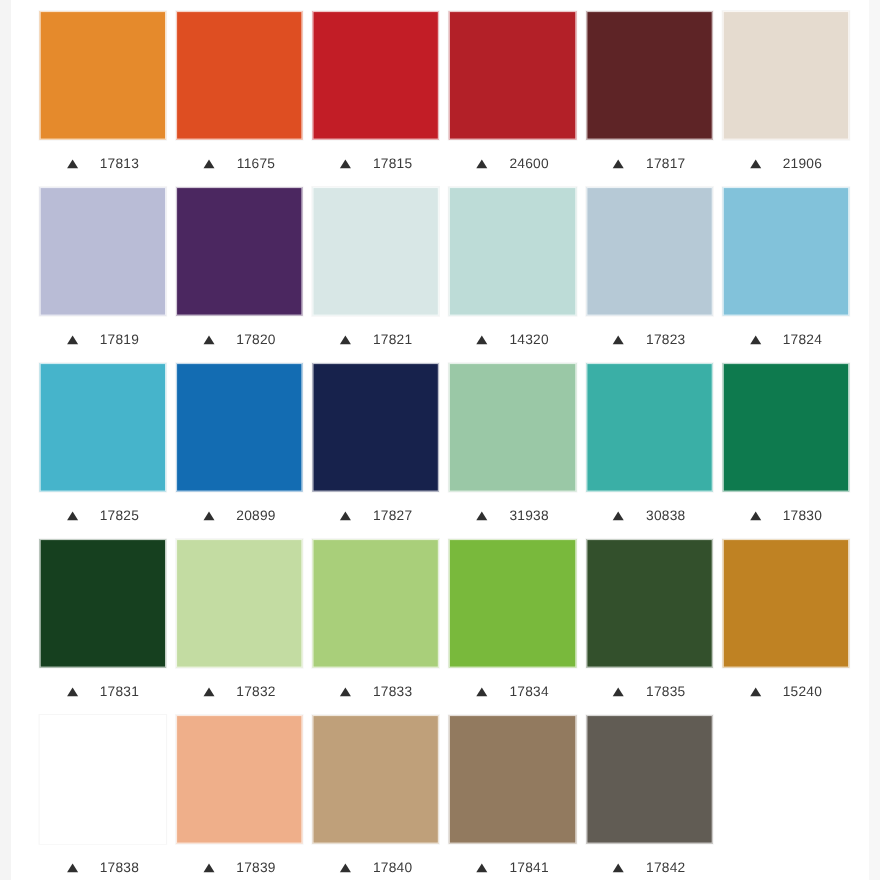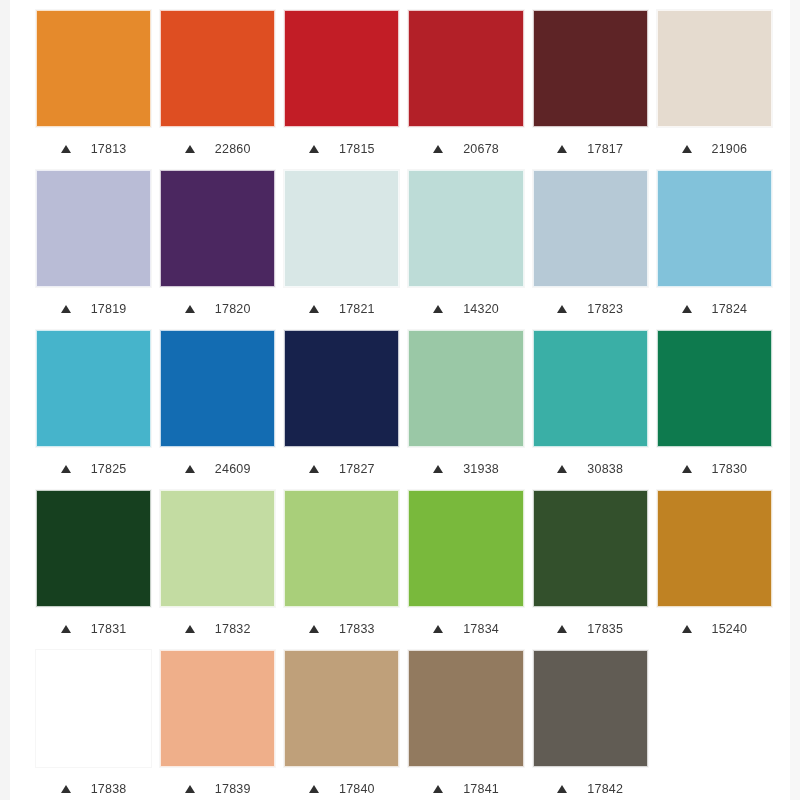--- a/index.html
+++ b/index.html
@@ -94,35 +94,35 @@
         <div class="swatch-chip" style="background: rgb(229, 138, 44);"></div>
         <div class="swatch-label">
           <span class="tri-icon"></span>
           <span>17813</span>
         </div>
       </div>
       <div class="swatch-cell">
         <div class="swatch-chip" style="background: rgb(222, 78, 34);"></div>
         <div class="swatch-label">
           <span class="tri-icon"></span>
-          <span>22860</span>
+          <span>11675</span>
         </div>
       </div>
       <div class="swatch-cell">
         <div class="swatch-chip" style="background: rgb(194, 29, 38);"></div>
         <div class="swatch-label">
           <span class="tri-icon"></span>
           <span>17815</span>
         </div>
       </div>
       <div class="swatch-cell">
         <div class="swatch-chip" style="background: rgb(179, 32, 40);"></div>
         <div class="swatch-label">
           <span class="tri-icon"></span>
-          <span>20678</span>
+          <span>24600</span>
         </div>
       </div>
       <div class="swatch-cell">
         <div class="swatch-chip" style="background: rgb(94, 36, 38);"></div>
         <div class="swatch-label">
           <span class="tri-icon"></span>
           <span>17817</span>
         </div>
       </div>
       <div class="swatch-cell">
@@ -178,21 +178,21 @@
         <div class="swatch-chip" style="background: rgb(70, 180, 203);"></div>
         <div class="swatch-label">
           <span class="tri-icon"></span>
           <span>17825</span>
         </div>
       </div>
       <div class="swatch-cell">
         <div class="swatch-chip" style="background: rgb(19, 108, 178);"></div>
         <div class="swatch-label">
           <span class="tri-icon"></span>
-          <span>24609</span>
+          <span>20899</span>
         </div>
       </div>
       <div class="swatch-cell">
         <div class="swatch-chip" style="background: rgb(23, 34, 76);"></div>
         <div class="swatch-label">
           <span class="tri-icon"></span>
           <span>17827</span>
         </div>
       </div>
       <div class="swatch-cell">

